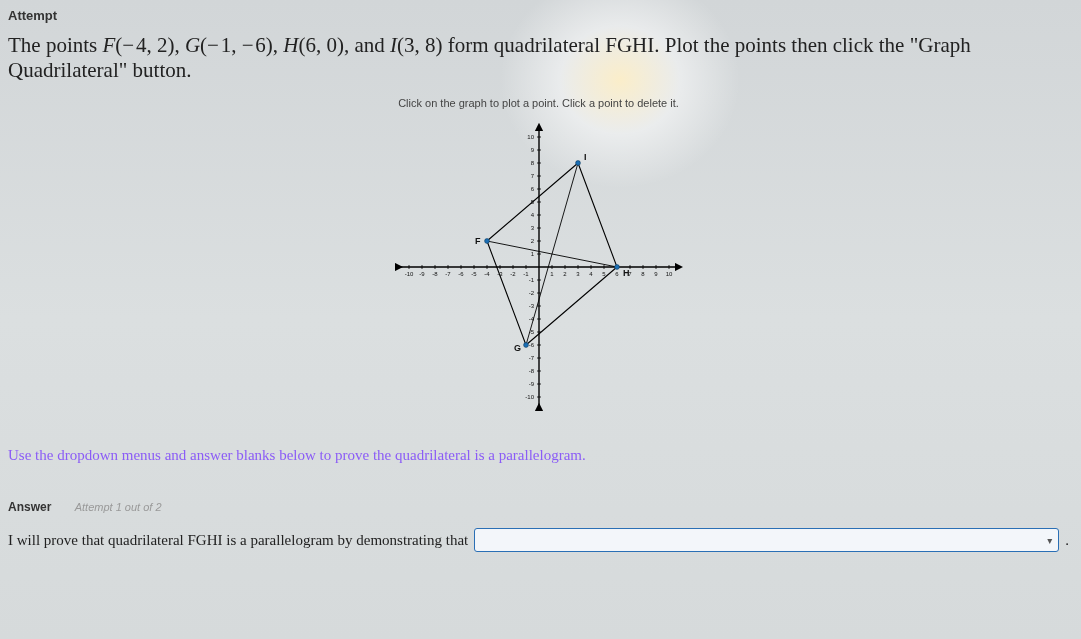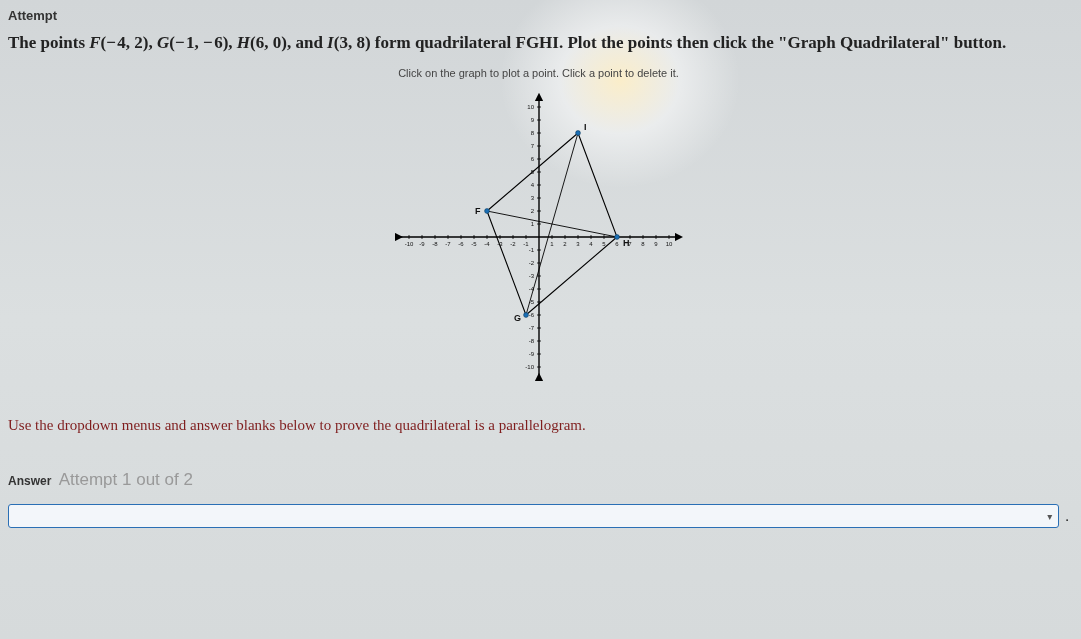--- a/index.html
+++ b/index.html
@@ -15,24 +15,23 @@
     overflow: hidden;
   }
   .question-label {
     font-family: Arial, Helvetica, sans-serif;
     font-weight: bold;
     font-size: 13px;
     color: #333;
     margin-bottom: 10px;
   }
   .prompt {
-    font-size: 17px;
+    font-size: 21px;
     color: #222;
     margin-bottom: 14px;
-    font-weight: bold;
   }
   .mi { font-style: italic; }
   .graph-hint {
     text-align: center;
     font-family: Arial, Helvetica, sans-serif;
     font-size: 11px;
     color: #444;
     margin-bottom: 8px;
   }
   .graph-wrap {
@@ -46,32 +45,32 @@
   .axis { stroke: #000; stroke-width: 1.4; }
   .tick { stroke: #000; stroke-width: 0.8; }
   .ticklabel { font: 6px Arial, sans-serif; fill: #111; }
   .ptlabel { font: 9px Arial, sans-serif; fill: #111; font-weight: bold; }
   .poly { fill: none; stroke: #000; stroke-width: 1.1; }
   .diag { fill: none; stroke: #000; stroke-width: 0.9; }
   .pt { fill: #1b6fb5; stroke: #0a3a60; stroke-width: 0.6; }
   .arrowhead { fill: #000; }
   .instruction {
     font-size: 15px;
-    color: #7f1d1d;
+    color: #8b5cf6;
     margin-bottom: 36px;
     margin-top: 10px;
   }
   .answer-row {
     font-family: Arial, Helvetica, sans-serif;
     font-size: 12px;
     color: #333;
     margin-bottom: 14px;
   }
   .answer-row b { font-weight: bold; text-align: center; }
-  .attempt { color: #999; font-size: 17px; margin-left: 4px; }
+  .attempt { color: #999; font-size: 11px; margin-left: 20px; font-style: italic; }
   .proof-row {
     display: flex;
     align-items: center;
     gap: 6px;
   }
   .proof-text {
     font-size: 15px;
     color: #222;
     white-space: nowrap;
   }
@@ -225,17 +224,18 @@
 </div>
 
 <div class="instruction">Use the dropdown menus and answer blanks below to prove the quadrilateral is a parallelogram.</div>
 
 <div class="answer-row">
   <b>Answer</b>
   <span class="attempt">Attempt 1 out of 2</span>
 </div>
 
 <div class="proof-row">
+  <span class="proof-text">I will prove that quadrilateral FGHI is a parallelogram by demonstrating that</span>
   <div class="dropdown" title="">
     <span style="font-size:10px;color:#555;">▾</span>
   </div>
   <span class="period">.</span>
 </div>
 
 </body></html>

